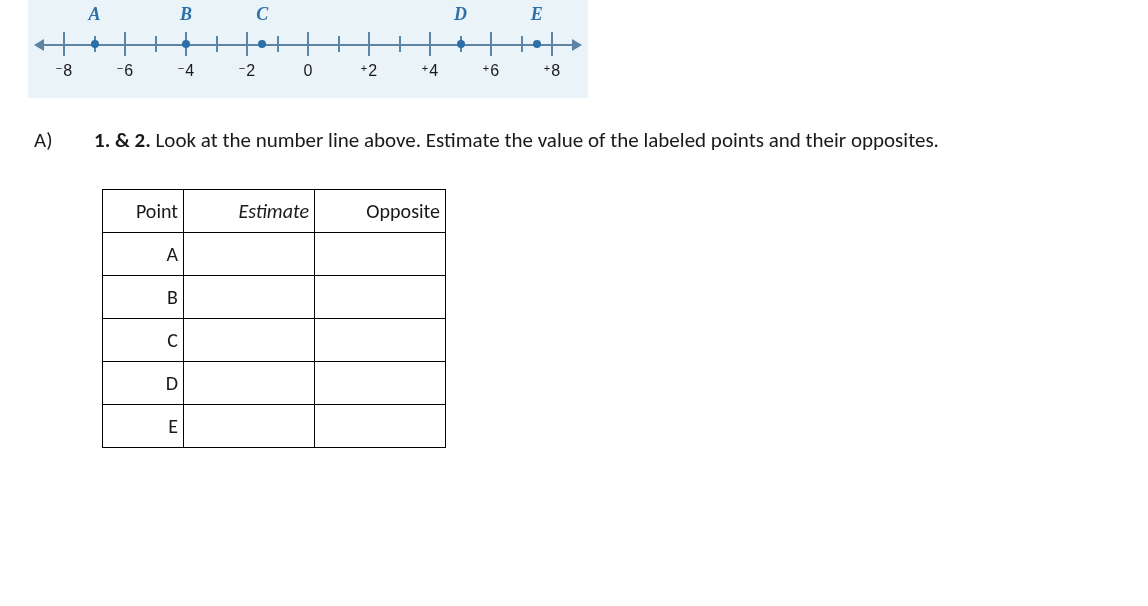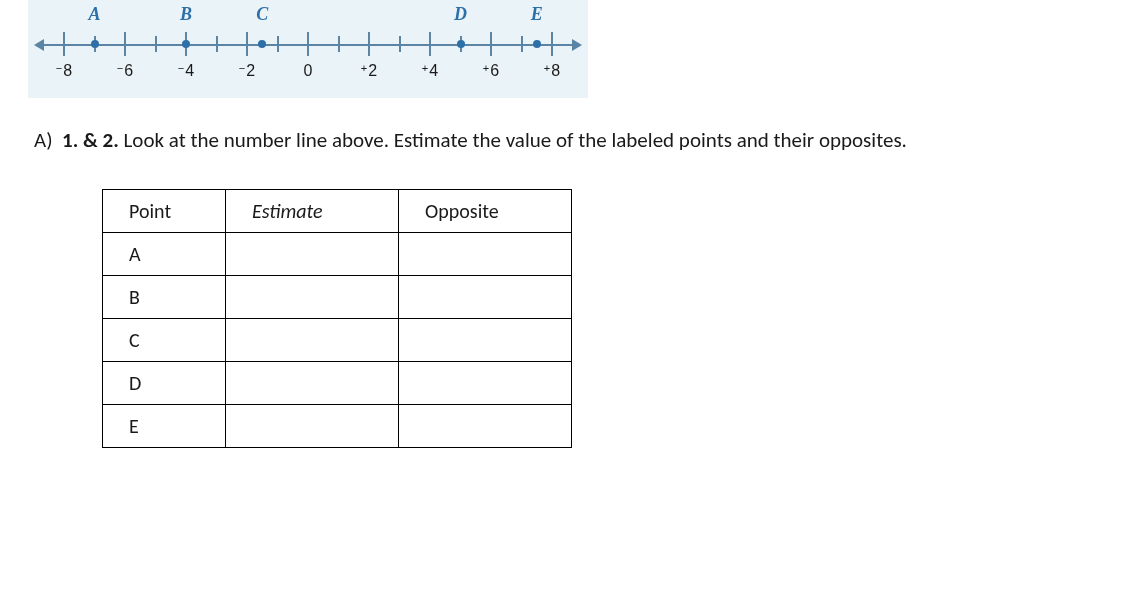--- a/index.html
+++ b/index.html
@@ -76,36 +76,36 @@
   }
 
   
   .question{
     margin:28px 0 0 34px;
     font-size:21px;
     line-height:1.4;
     display:flex;
   }
   .q-marker{min-width:28px;white-space:nowrap;}
-  .q-body{padding-right:40px;}
+  .q-body{padding-right:40px;margin-left:32px;}
   .q-body .lead{font-weight:700;}
 
   
   table.ans{
     border-collapse:collapse;
     margin:34px 0 0 102px;
     font-size:20px;
   }
   table.ans th,table.ans td{
     border:1px solid #000;
-    padding:6px 26px;
+    padding:6px 5px;
     height:30px;
     vertical-align:middle;
     font-weight:400;
-    text-align:left;
+    text-align:right;
   }
   table.ans th{font-weight:400;}
   .col-point{width:70px;}
   .col-est{width:120px;font-style:italic;}
   .col-opp{width:120px;margin-left:45px;}
 </style>
 </head>
 <body>
 
 <div class="figure">

